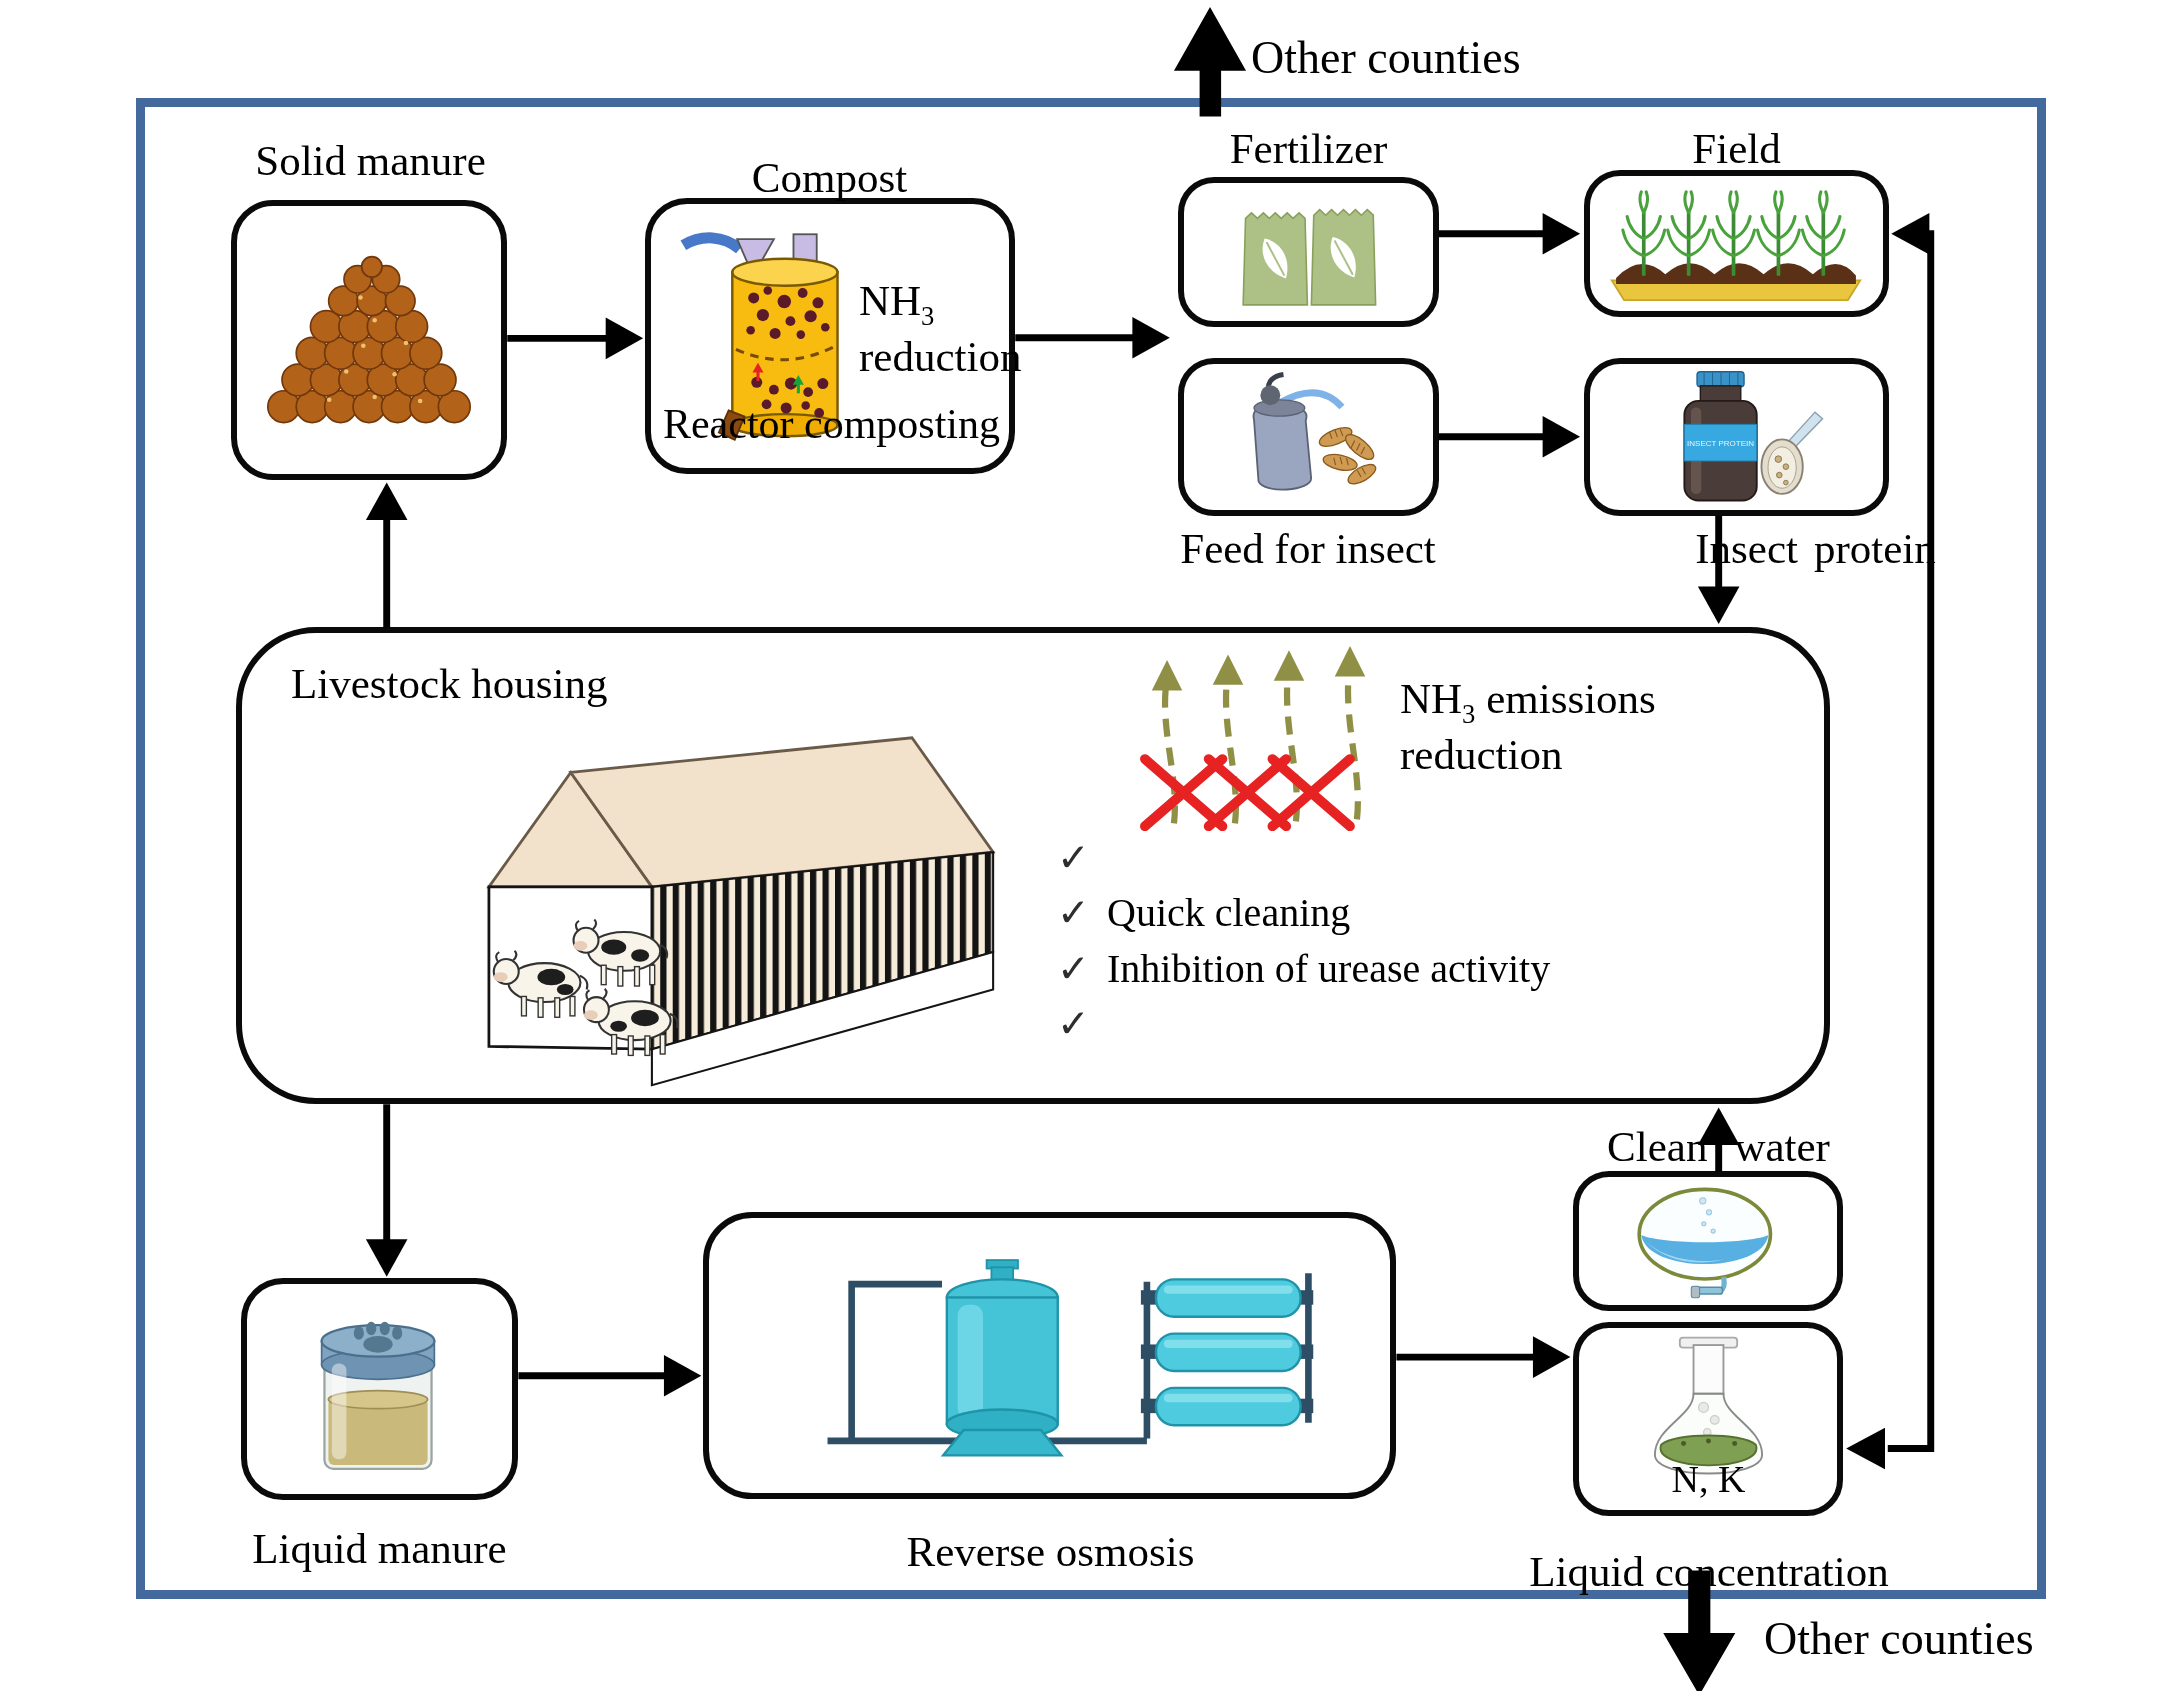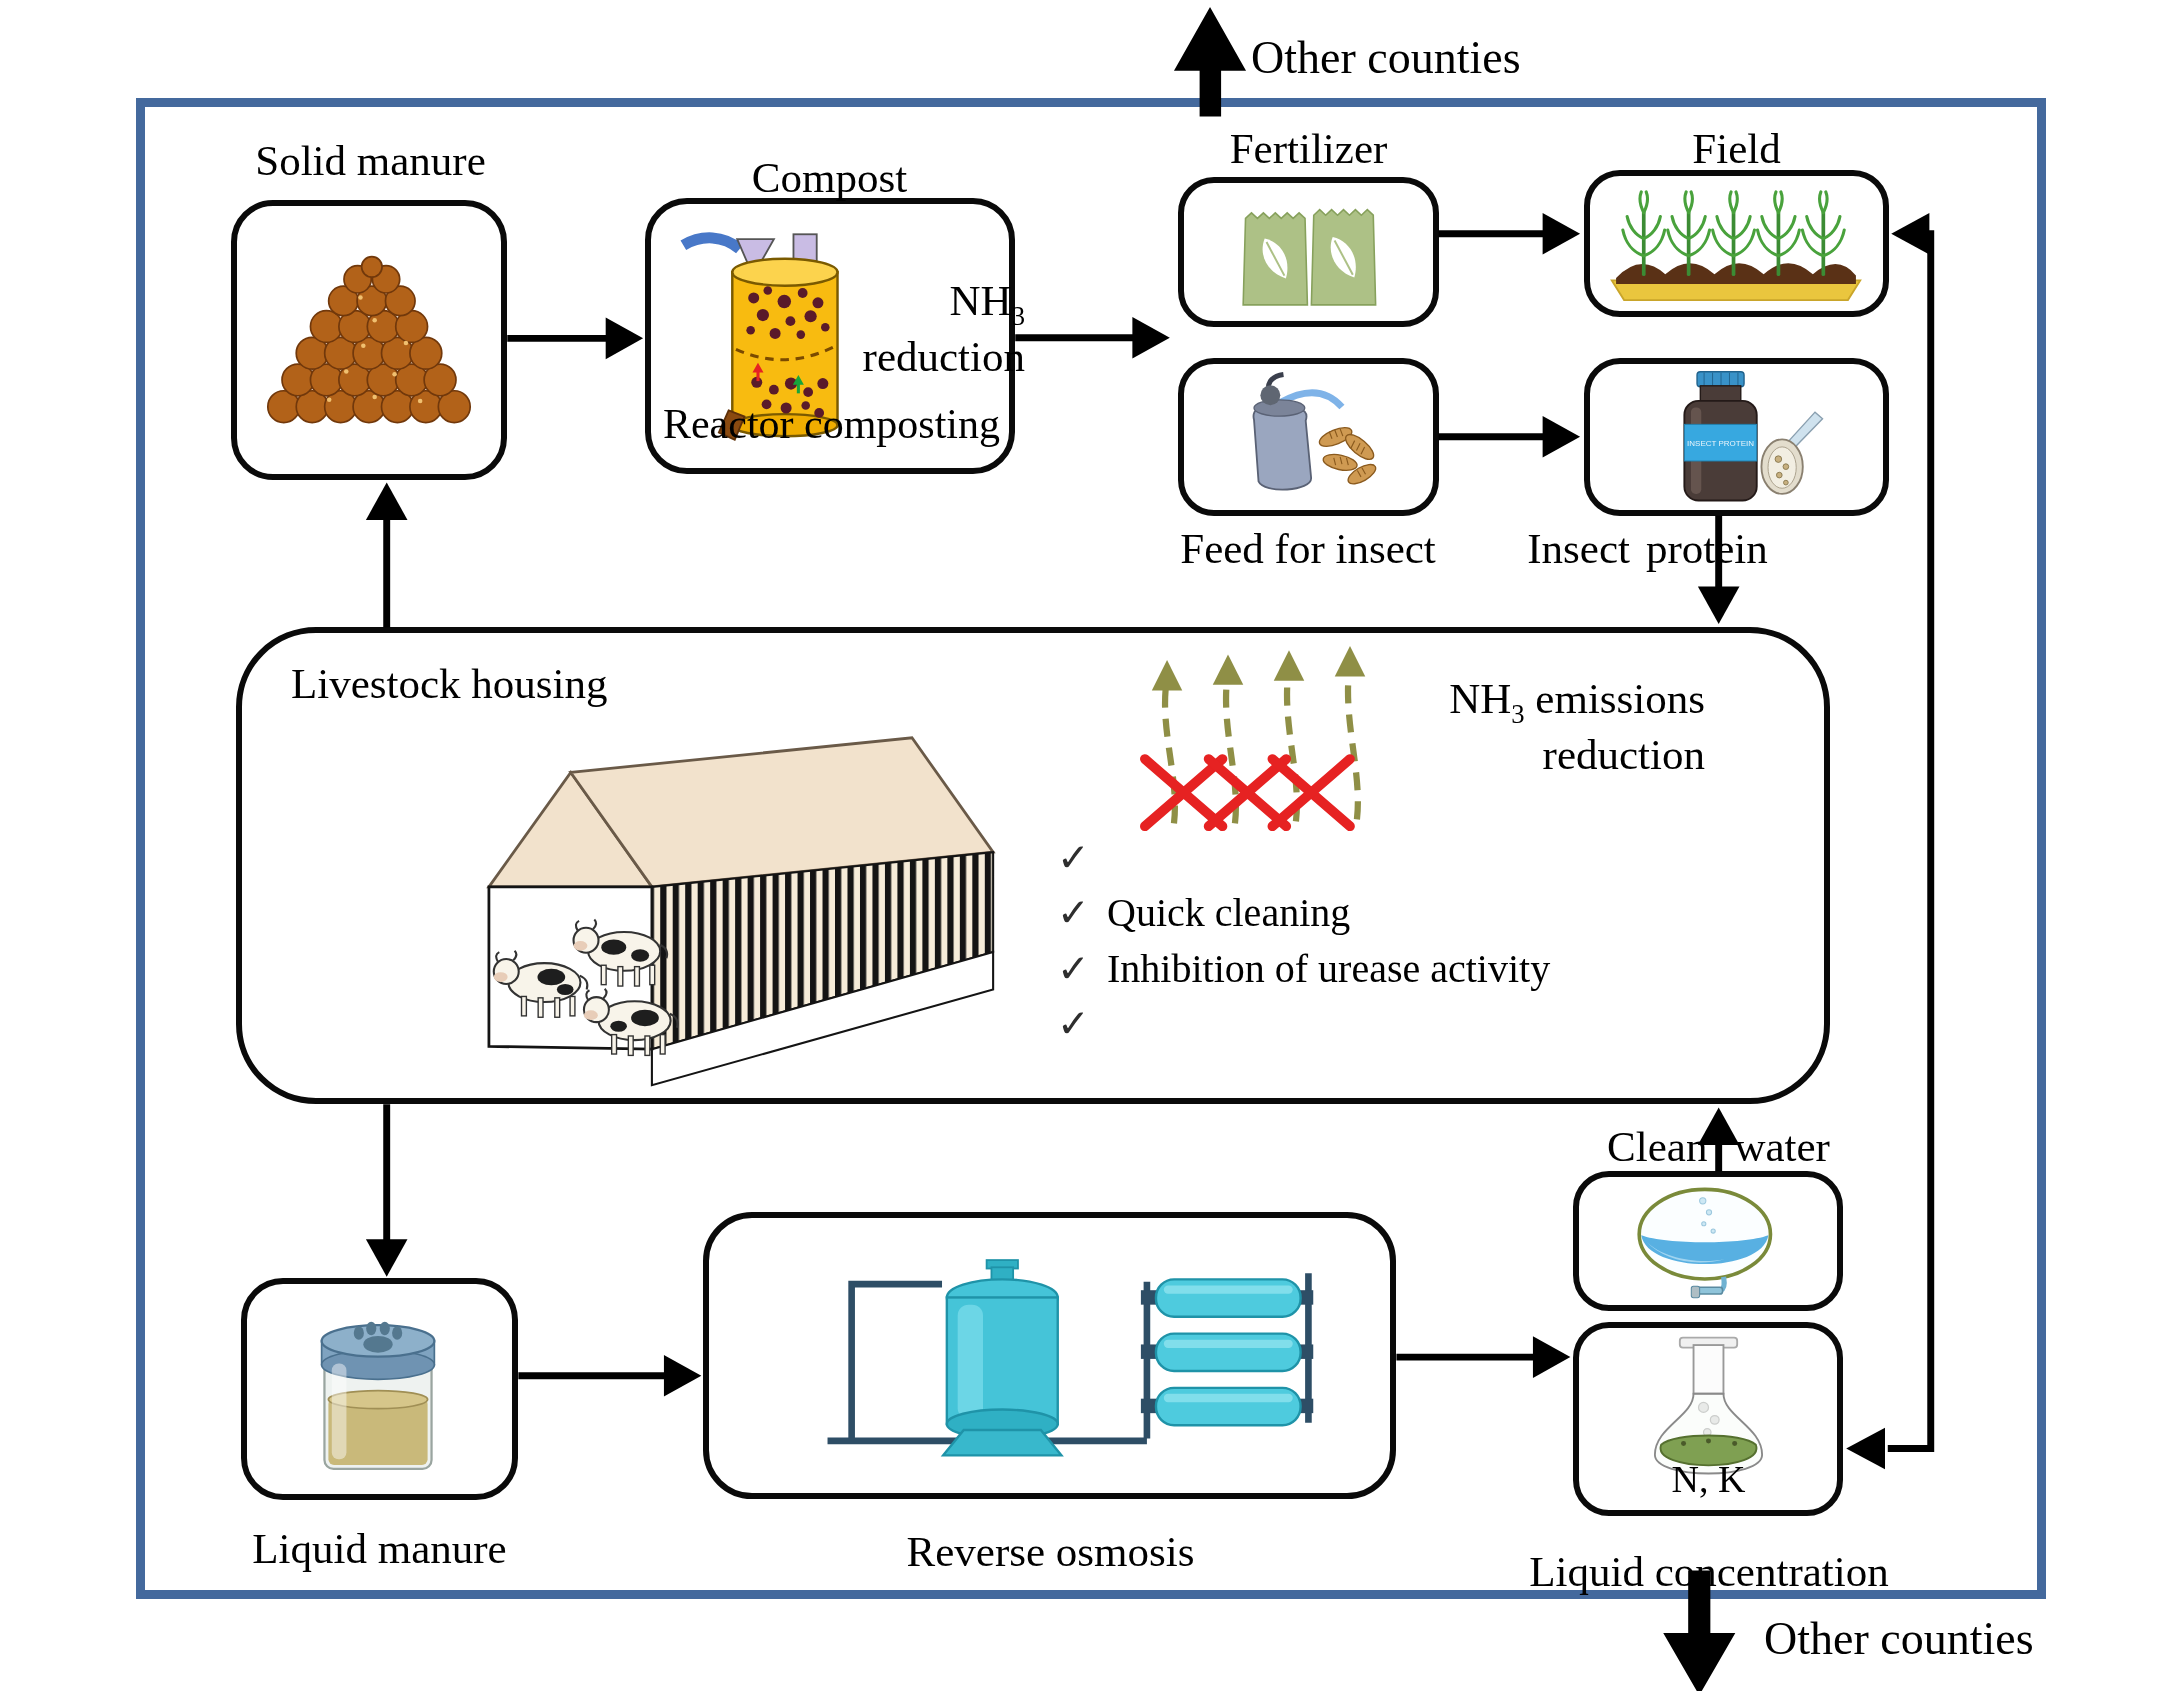--- a/index.html
+++ b/index.html
@@ -10,21 +10,21 @@
   .node{position:absolute;background:#fff;border:6.2px solid #0a0a0a;box-sizing:border-box;}
   .r60{border-radius:42px;} .r50{border-radius:36px;} .r115{border-radius:80px;} .r70{border-radius:49px;}
   .lbl{position:absolute;font-size:43px;line-height:1.1;text-align:center;white-space:nowrap;}
   .lbl-flex{position:absolute;display:flex;justify-content:center;font-size:43px;line-height:1.1;white-space:nowrap;}
   sub{font-size:0.62em;}
   .wires{position:absolute;left:0;top:0;pointer-events:none;}
   .art{position:absolute;}
   .check-list{position:absolute;left:1057px;top:835px;width:776px;font-size:40px;}
   .check-row{display:flex;align-items:baseline;margin-bottom:9px;}
   .check-row .tick{width:50px;color:#2e2e2e;font-size:39px;}
-  .nh3block{position:absolute;text-align:right;font-size:43px;line-height:1.16;}
+  .nh3block{position:absolute;text-align:left;font-size:43px;line-height:1.16;}
 </style>
 </head>
 <body>
 
 <div class="stage">
 
   <div class="outer-frame"></div>
 
   <div class="node r60" style="left:231px;top:200px;width:276px;height:280px;"></div>
   <div class="node r60" style="left:645px;top:198px;width:370px;height:276px;"></div>
@@ -399,21 +399,21 @@
 
   <div class="lbl" style="left:1251px;top:33px;width:388px;text-align:left;font-size:46px;">Other counties</div>
   <div class="lbl" style="left:1764px;top:1614px;width:319px;text-align:left;font-size:46px;">Other counties</div>
 
   <div class="lbl" style="left:232px;top:137px;width:277px;">Solid manure</div>
   <div class="lbl" style="left:691px;top:137px;width:277px;margin-top:17px;">Compost</div>
   <div class="lbl" style="left:1178px;top:125px;width:261px;">Fertilizer</div>
   <div class="lbl" style="left:1584px;top:125px;width:305px;">Field</div>
   <div class="lbl" style="left:1164px;top:525px;width:288px;">Feed for insect</div>
 
-  <div class="lbl-flex" style="left:1488px;top:525px;width:319px;gap:16px;">
+  <div class="lbl-flex" style="left:1656px;top:525px;width:319px;gap:16px;">
     <span>Insect</span>
     <span>protein</span>
   </div>
 
   <div class="nh3block" style="left:859px;top:276px;width:166px;">
     <div><span>NH</span><sub>3</sub></div>
     <div>reduction</div>
   </div>
   <div class="lbl" style="left:655px;top:401px;width:353px;font-size:42px;">Reactor composting</div>
 

